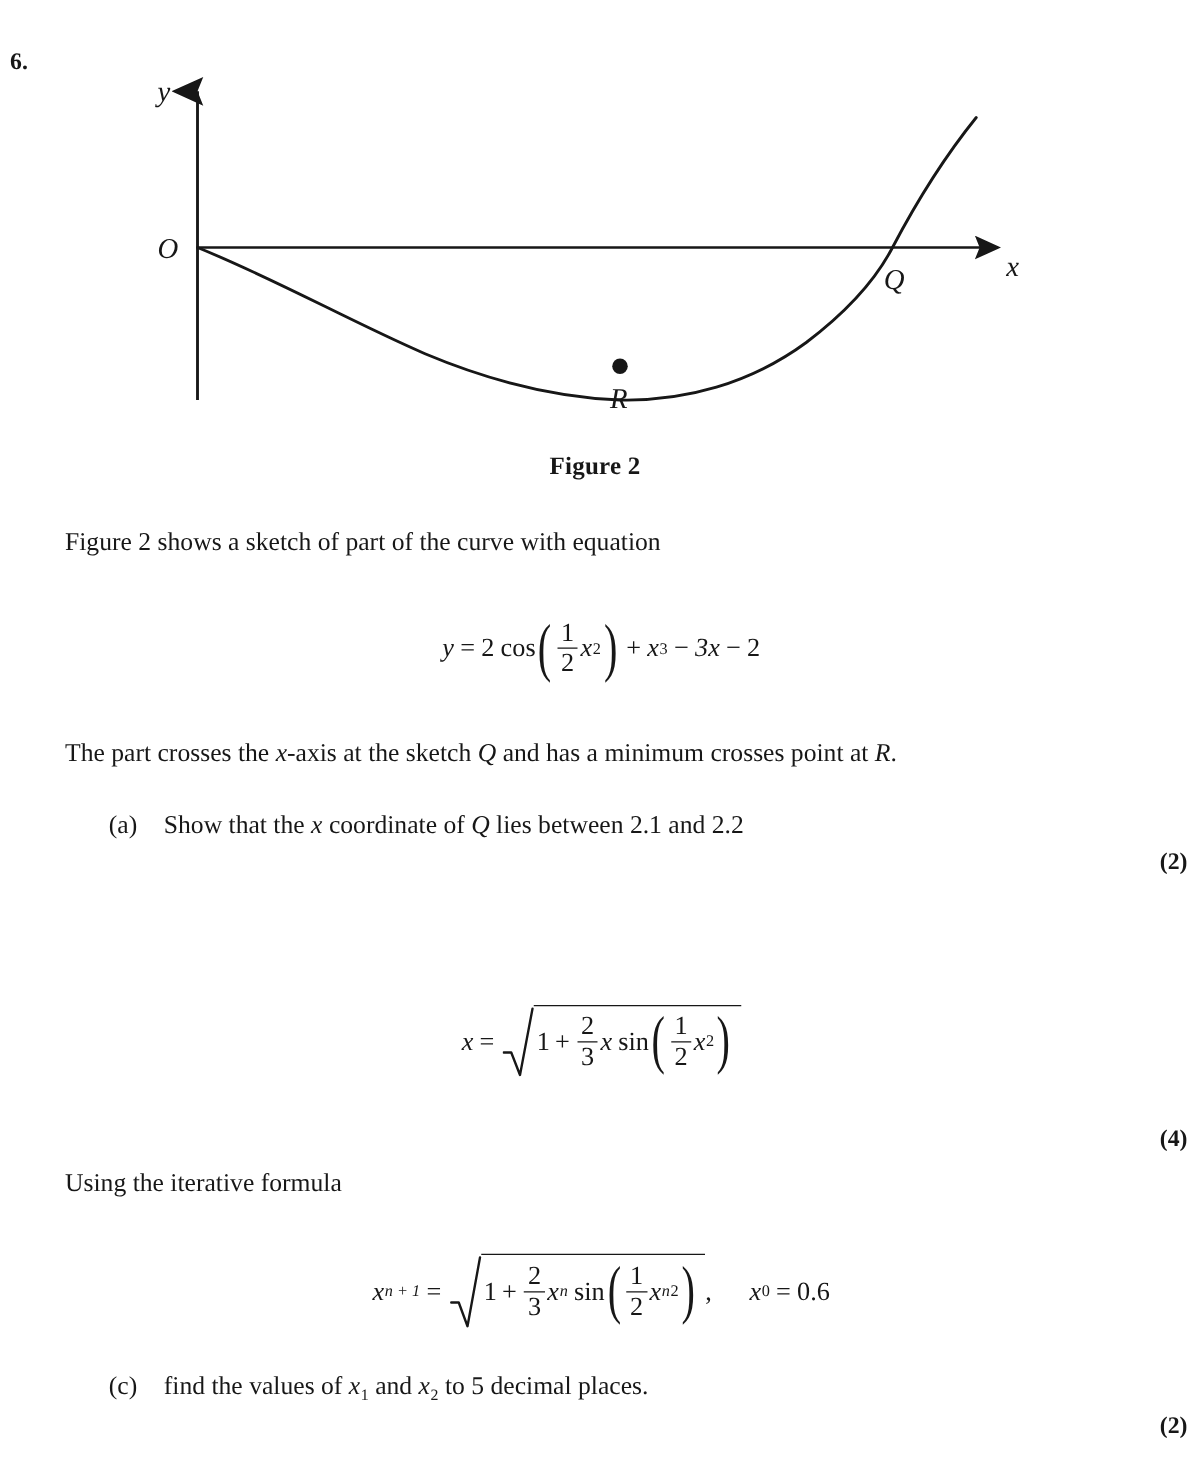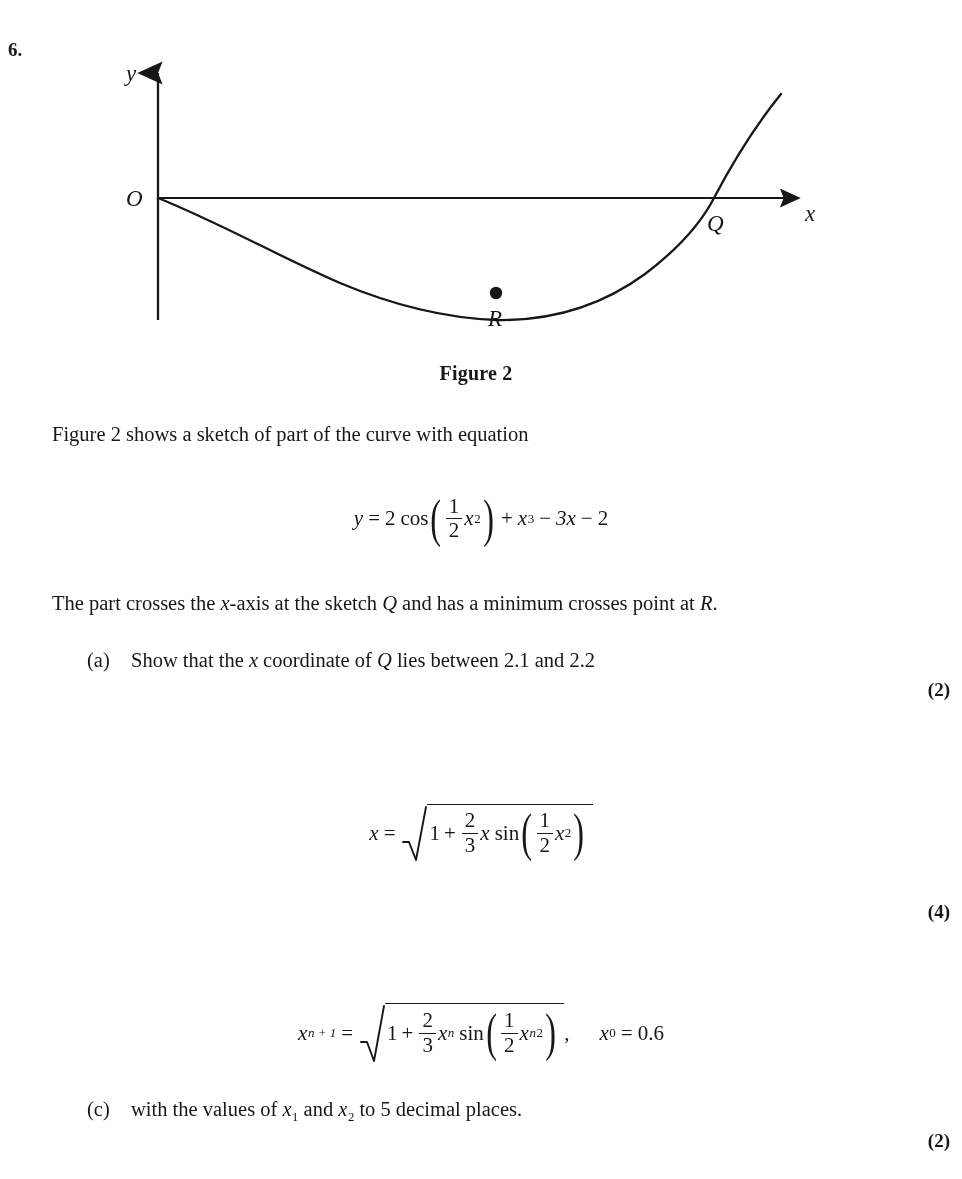--- a/index.html
+++ b/index.html
@@ -275,20 +275,21 @@
           <span class="mi">x</span>
             <sup class="exp">2</sup>
           <span class="paren">)</span>
         </span>
       </span>
     </span>
   </div>
 
   <div class="marks" style="top:901px">(4)</div>
 
+  <div class="para" style="top:935px">Using the iterative formula</div>
 
   <div class="math" style="top:1003px">
     <span class="mrow">
       <span class="mi">x</span>
         <sub class="idx">n + 1</sub>
       <span class="mo">=</span>
       <span class="sqrt">
         <svg class="radsign" width="26" height="60" viewBox="0 0 26 60">
           <path d="M1,39 L7,39 L14,58 L24,3" fill="none" stroke="#171717" stroke-width="1.9" stroke-linecap="round" stroke-linejoin="round"></path>
         </svg>
@@ -316,17 +317,17 @@
       <span>,</span>
       <span style="display:inline-block;width:30px"></span>
       <span class="mi">x</span>
         <sub class="idx idxn">0</sub>
       <span class="mo">=</span>
       <span>0.6</span>
     </span>
   </div>
 
   <div class="item" style="top:1097px">
-    <span class="lab">(c)</span><span>with the values of </span><i class="v">x</i><sub class="idx idxn">1</sub><span> and </span><i class="v">x</i><sub class="idx idxn">2</sub><span> to 5 decimal places.</span>
+    <span class="lab">(c)</span><span>find the values of </span><i class="v">x</i><sub class="idx idxn">1</sub><span> and </span><i class="v">x</i><sub class="idx idxn">2</sub><span> to 5 decimal places.</span>
   </div>
   <div class="marks" style="top:1130px">(2)</div>
 
 </div>
 
 </body></html>

